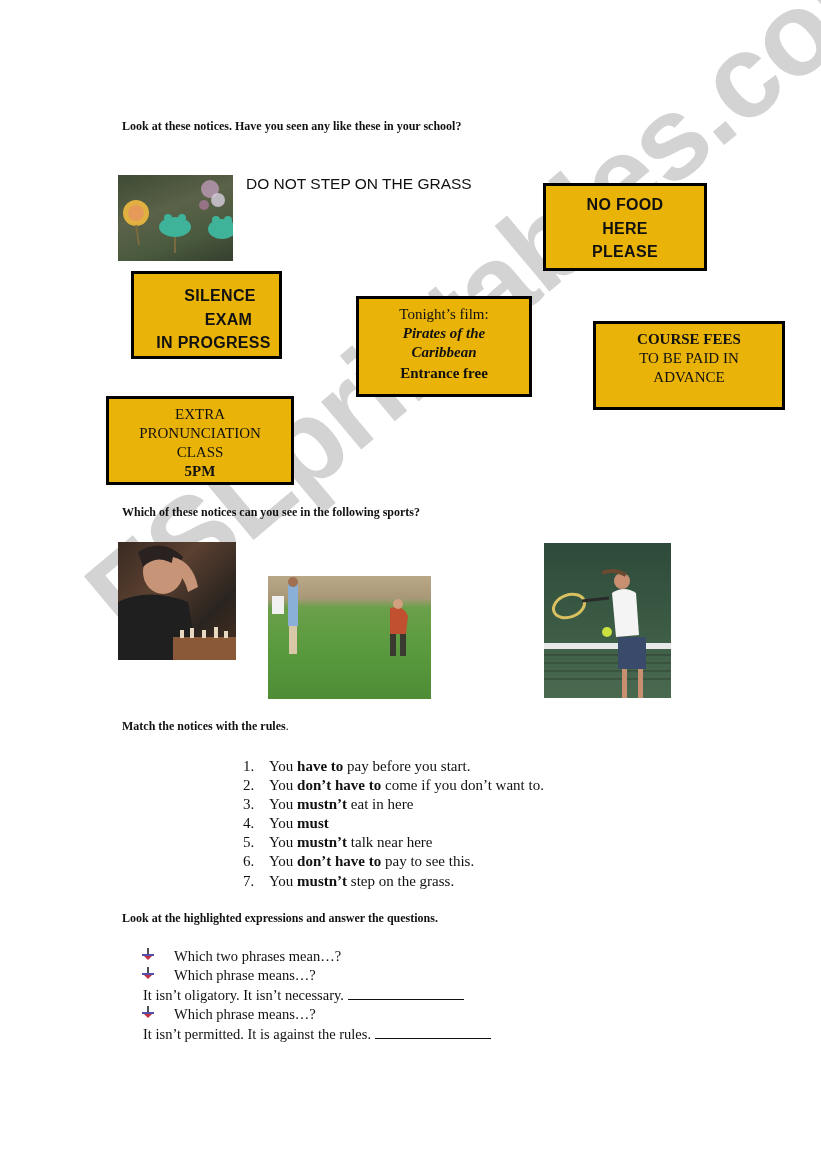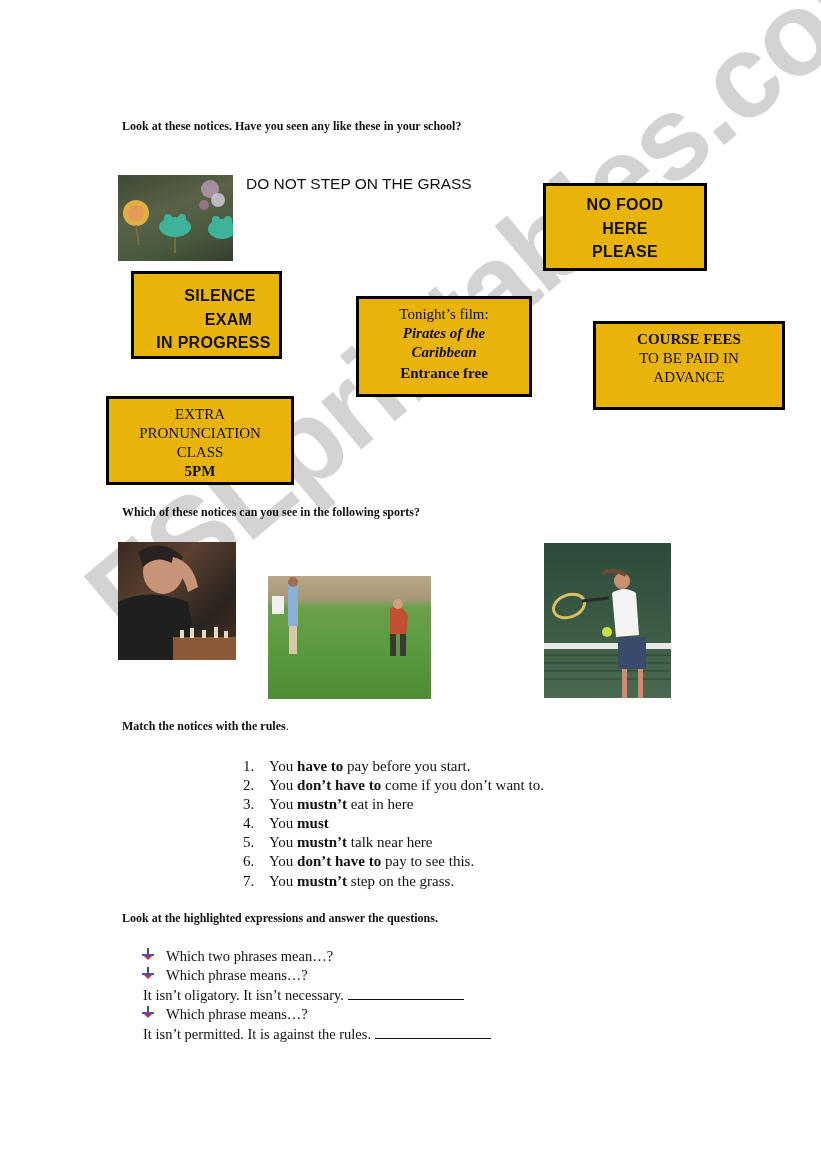--- a/index.html
+++ b/index.html
@@ -8,21 +8,21 @@
   .heading { font-weight: bold; font-size: 12px; white-space: nowrap; }
   .heading .normal { font-weight: normal; }
   .notice { position: absolute; border: 3px solid #000000; background: #eab308; box-sizing: border-box; text-align: center; }
   .sans-bold { font-family: "Liberation Sans", sans-serif; font-weight: 900; font-size: 16px; line-height: 23.5px; letter-spacing: 0.3px; }
   .serif-notice { font-family: Liberation Serif, serif; font-size: 15px; line-height: 19px; }
   .photo { position: absolute; overflow: hidden; }
   .list { font-size: 15px; line-height: 19.1px; }
   .list .row { display: flex; white-space: nowrap; }
   .list .num { width: 26px; text-align: left; }
   .qa { font-size: 14.5px; line-height: 19.4px; white-space: nowrap; }
-  .qa .q { display: flex; align-items: center; }
+  .qa .q { display: flex; align-items: center; gap: 8px; }
   .blank { display: inline-block; border-bottom: 1px solid #111; height: 13px; vertical-align: baseline; margin-left: 4px; }
   .watermark { position: absolute; left: 60px; top: 560px; transform: rotate(-40deg); transform-origin: left top; font-family: "Liberation Sans", sans-serif; font-weight: bold; font-size: 118px; color: rgba(150,150,150,0.42); white-space: nowrap; pointer-events: none; letter-spacing: -2px; }
 </style>
 </head>
 <body>
 
 <div class="watermark">ESLprintables.com</div>
 
 <div class="abs heading" style="left:122px; top:119px;">Look at these notices. Have you seen any like these in your school?</div>
 

